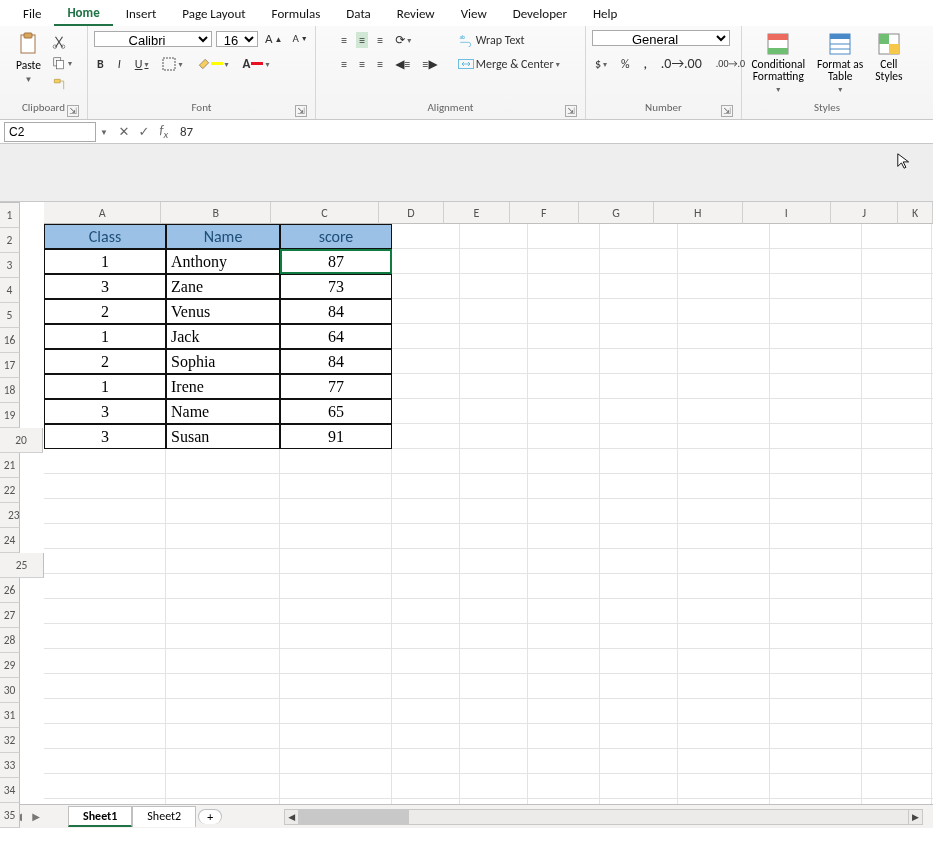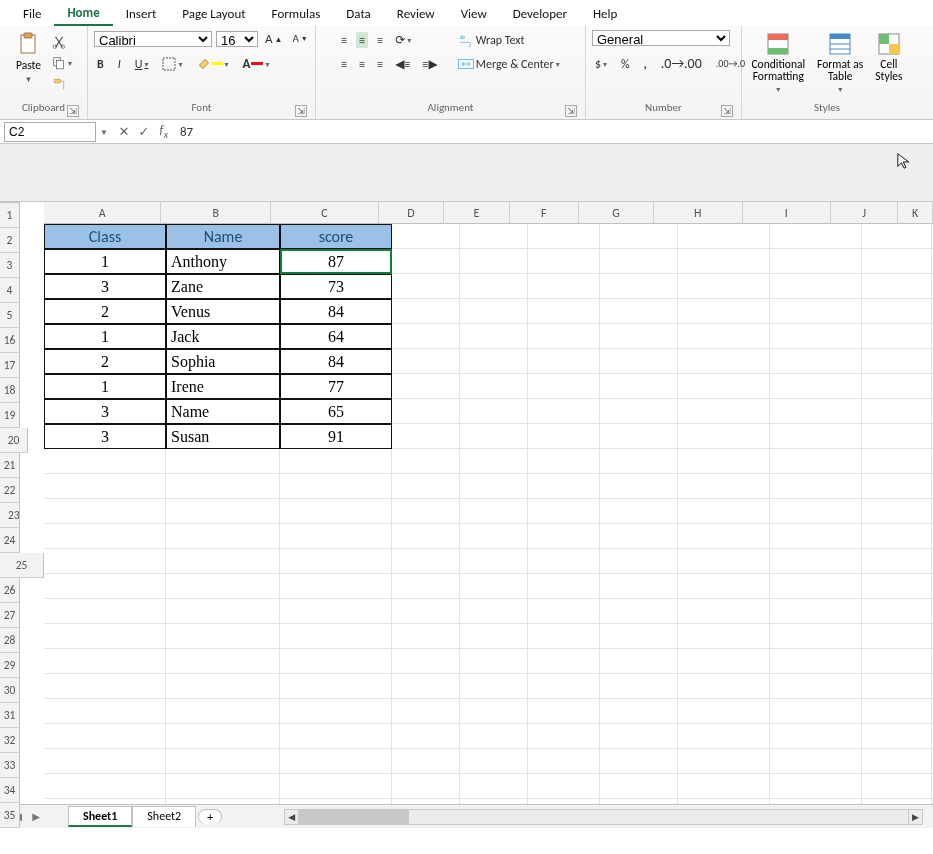--- a/index.html
+++ b/index.html
@@ -88,20 +88,21 @@
     font-size: 12px;
     padding: 1px 3px;
     color: #333;
   }
   .tri { font-size: 8px; color: #666; }
   select.combo {
     font-size: 13px;
     height: 16px;
     border: 1px solid #aaa;
     background: #fff;
+    text-align: center;
   }
   
   .formula-bar {
     height: 24px;
     border-bottom: 1px solid #c8c8c8;
     display: flex;
     align-items: center;
     background: #fff;
   }
   .name-box {
@@ -412,21 +413,21 @@
     <div id="rowheads">
           <div class="row-head" style="width: 20px;">1</div>
           <div class="row-head" style="width: 20px;">2</div>
           <div class="row-head" style="width: 20px;">3</div>
           <div class="row-head" style="width: 20px;">4</div>
           <div class="row-head" style="width: 20px;">5</div>
           <div class="row-head" style="width: 20px;">16</div>
           <div class="row-head" style="width: 20px;">17</div>
           <div class="row-head" style="width: 20px;">18</div>
           <div class="row-head" style="width: 20px;">19</div>
-          <div class="row-head" style="width: 28px;">20</div>
+          <div class="row-head" style="width: 43px;">20</div>
           <div class="row-head" style="width: 20px;">21</div>
           <div class="row-head" style="width: 20px;">22</div>
           <div class="row-head" style="width: 20px; padding-left: 8px;">23</div>
           <div class="row-head" style="width: 20px;">24</div>
           <div class="row-head" style="width: 44px;">25</div>
           <div class="row-head" style="width: 20px;">26</div>
           <div class="row-head" style="width: 20px;">27</div>
           <div class="row-head" style="width: 20px;">28</div>
           <div class="row-head" style="width: 20px;">29</div>
           <div class="row-head" style="width: 20px;">30</div>

